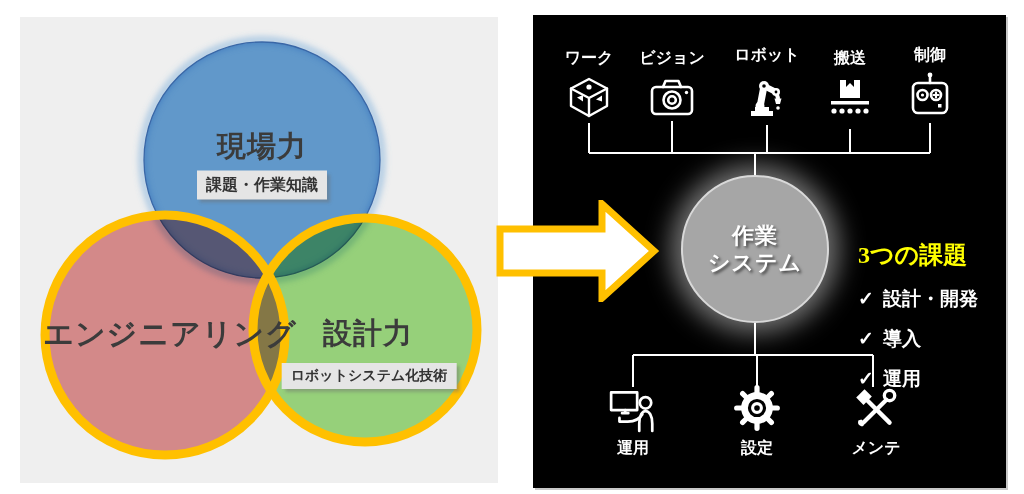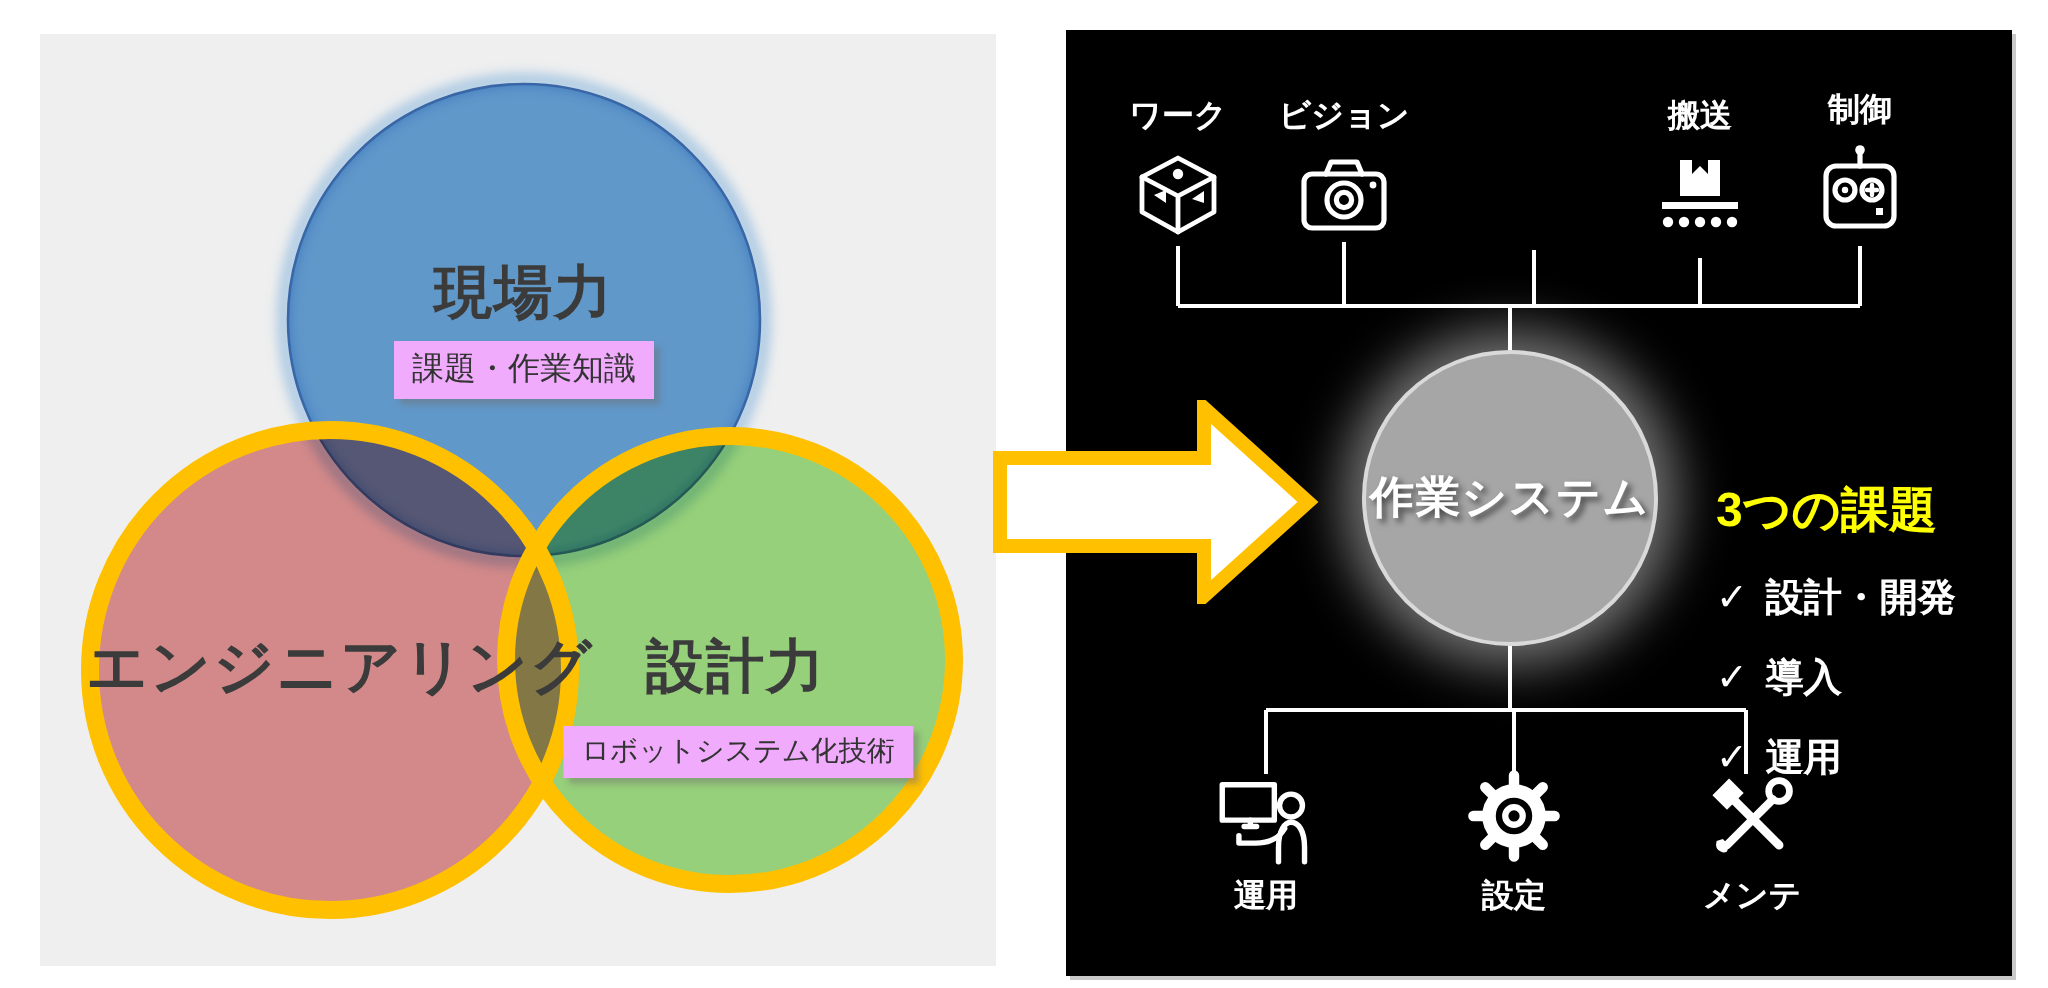--- a/index.html
+++ b/index.html
@@ -8,52 +8,52 @@
             font-family:"Liberation Sans","DejaVu Sans",sans-serif; }
 
   
   .venn-panel { position:absolute; left:20px; top:17px; width:478px; height:466px; }
   .venn-panel svg { position:absolute; left:0; top:0; }
   .c-title { position:absolute; transform:translate(-50%,-50%); font-weight:bold;
              color:#3b3b3b; white-space:nowrap; letter-spacing:1px; }
   .t-genba  { left:242px; top:130px; font-size:29px; }
   .t-eng    { left:150px; top:317px; font-size:30px; }
   .t-sekkei { left:348px; top:317px; font-size:29px; }
-  .c-label { position:absolute; transform:translate(-50%,-50%); background:#f0abfc;
-             color:#333; font-weight:normal; white-space:nowrap; padding:4px 9px;
+  .c-label { position:absolute; transform:translate(-50%,-50%); background:#e5e5e5;
+             color:#333; font-weight:bold; white-space:nowrap; padding:4px 9px;
              box-shadow:3px 3px 3px rgba(110,110,110,0.45); }
   .l-genba  { left:242px; top:168px; font-size:16px; }
   .l-eng    { left:135px; top:359px; font-size:14px; }
   .l-sekkei { left:349px; top:359px; font-size:14px; }
 
   
   .arrow-wrap { position:absolute; left:496px; top:200px; z-index:5; }
 
   
   .system-panel { position:absolute; left:533px; top:15px; width:473px; height:473px;
-                  background:#000; box-shadow:2px 2px 0 #c9c9c9; color:#fff; }
+                  background:#000; box-shadow:2px 2px 0 #c9c9c9; color:#fff;font-family:Liberation Serif, serif; }
   .lines { position:absolute; left:0; top:0; z-index:1; }
   .node-item { position:absolute; width:96px; margin-left:-48px; text-align:center; z-index:2; }
   .node-item .nlabel { font-size:16px; font-weight:bold; color:#fff; white-space:nowrap; }
   .node-item svg.nicon { display:block; margin:5px auto 0; }
   .bottom-item svg.nicon { margin:0 auto; }
   .bottom-item .nlabel { margin-top:5px; }
   .ti-1 { left:56px;  top:33px; }
   .ti-2 { left:139px; top:33px; }
   .ti-3 { left:234px; top:30px; }
   .ti-4 { left:317px; top:33px; }
   .ti-5 { left:397px; top:30px; }
   .bi-1 { left:100px; top:368px; }
   .bi-2 { left:224px; top:368px; }
   .bi-3 { left:343px; top:368px; }
 
   .center-circle { position:absolute; left:148px; top:160px; width:148px; height:148px;
                    border-radius:50%; background:#a6a6a6; border:2px solid #d9d9d9;
                    box-shadow:0 0 26px 10px rgba(255,255,255,0.45);
-                   display:flex; flex-direction:row; align-items:center; justify-content:center;
+                   display:flex; flex-direction:column; align-items:center; justify-content:center;
                    z-index:3; }
   .center-circle span { color:#fff; font-weight:bold; font-size:22px; line-height:1.25;
                         text-shadow:2px 2px 3px rgba(0,0,0,0.6); letter-spacing:1px; }
 
   .challenges { position:absolute; left:325px; top:180px; z-index:2; }
   .ch-title { color:#ffff00; font-size:24px; font-weight:bold; margin-bottom:15px; white-space:nowrap;margin-top:44px; }
   .ch-item { color:#fff; font-size:19px; font-weight:bold; margin-bottom:14px; white-space:nowrap; }
   .ch-item .chk { display:inline-block; margin-right:9px; font-weight:bold; }
 </style>
 </head>
@@ -109,20 +109,37 @@
     <div class="node-item ti-2">
       <div class="nlabel">ビジョン</div>
       <svg class="nicon" width="48" height="48" viewBox="0 0 48 48" fill="none" stroke="#fff" stroke-width="2.6" stroke-linejoin="round" stroke-linecap="round">
         <rect x="4" y="13" width="40" height="27" rx="4"></rect>
         <path d="M15 13 L17.5 7 H30.5 L33 13"></path>
         <circle cx="24" cy="26" r="8.5"></circle>
         <circle cx="24" cy="26" r="3.8"></circle>
         <circle cx="38.5" cy="18.5" r="1.7" fill="#fff" stroke="none"></circle>
       </svg>
     </div>
+    <div class="node-item ti-3">
+      <div class="nlabel">ロボット</div>
+      <svg class="nicon" width="48" height="48" viewBox="0 0 48 48" fill="none" stroke="#fff" stroke-linejoin="round" stroke-linecap="round">
+        <path d="M17 36 L21 15" stroke-width="7"></path>
+        <path d="M21 15 L33 21" stroke-width="6"></path>
+        <path d="M33 21 L35 27" stroke-width="4"></path>
+        <circle cx="17" cy="35" r="4.5" fill="#fff" stroke="none"></circle>
+        <circle cx="21" cy="15" r="5" fill="#fff" stroke="none"></circle>
+        <circle cx="33" cy="21" r="4" fill="#fff" stroke="none"></circle>
+        <circle cx="21" cy="15" r="1.8" fill="#000" stroke="none"></circle>
+        <circle cx="33" cy="21" r="1.4" fill="#000" stroke="none"></circle>
+        <path d="M31.5 27.5 h7 l-1.5 5.5 h-4 z" fill="#fff" stroke="none"></path>
+        <circle cx="35" cy="37" r="1.8" fill="#fff" stroke="none"></circle>
+        <rect x="12" y="36" width="14" height="4" fill="#fff" stroke="none"></rect>
+        <rect x="8" y="40" width="22" height="5" fill="#fff" stroke="none"></rect>
+      </svg>
+    </div>
     <div class="node-item ti-4">
       <div class="nlabel">搬送</div>
       <svg class="nicon" width="48" height="48" viewBox="0 0 48 48" fill="none">
         <path d="M14 6 h6 v7 l4 -4 l4 4 v-7 h6 v18 h-20 z" fill="#fff"></path>
         <rect x="5" y="27" width="38" height="3.5" fill="#fff"></rect>
         <circle cx="8" cy="37" r="2.6" fill="#fff"></circle>
         <circle cx="16" cy="37" r="2.6" fill="#fff"></circle>
         <circle cx="24" cy="37" r="2.6" fill="#fff"></circle>
         <circle cx="32" cy="37" r="2.6" fill="#fff"></circle>
         <circle cx="40" cy="37" r="2.6" fill="#fff"></circle>

